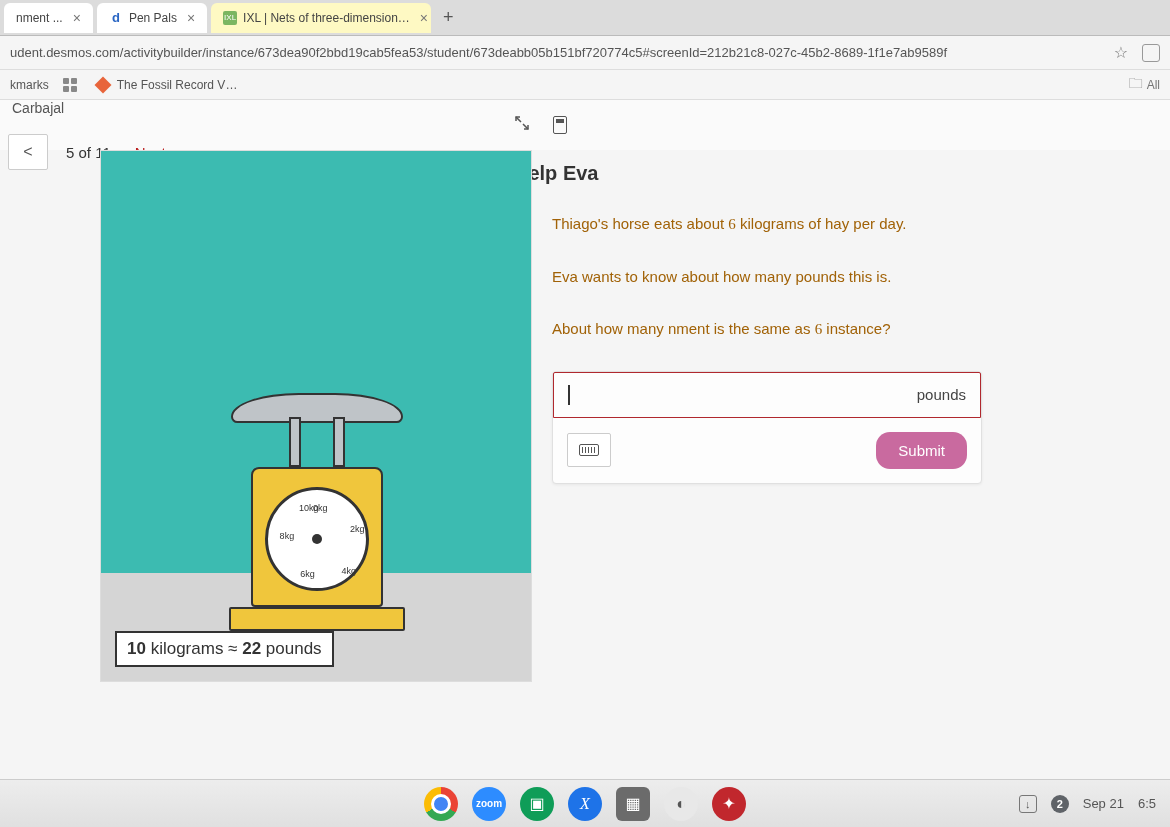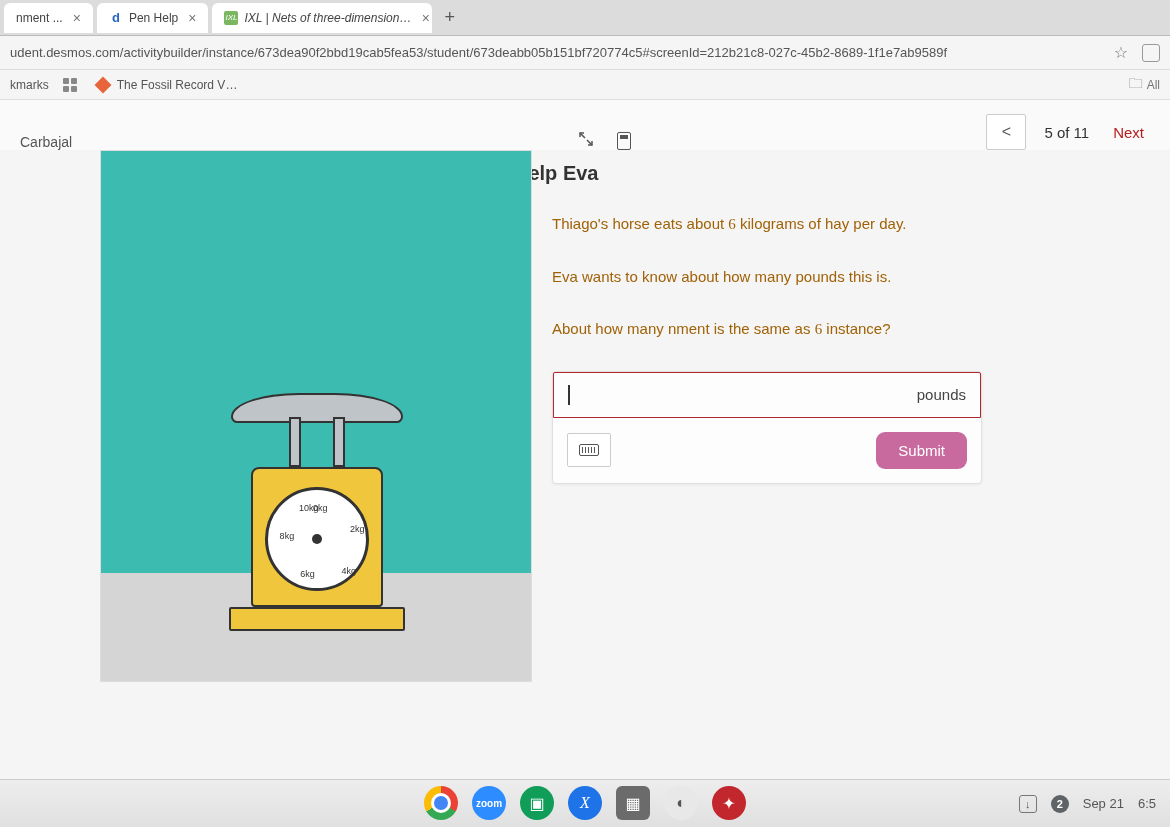--- a/index.html
+++ b/index.html
@@ -1,21 +1,21 @@
 <!DOCTYPE html>
 <html><head>
 <meta charset="utf-8">
 <style>
   * { box-sizing: border-box; margin: 0; padding: 0; }
   body { font-family: Arial, sans-serif; background: #f5f5f5; width: 1170px; height: 827px; overflow: hidden; color: #333;}
   
   
   .tab-strip { display: flex; align-items: center; height: 36px; background: #dcdcdc; border-bottom: 1px solid #bbb; padding: 0 4px; }
   .tab { display: flex; align-items: center; height: 30px; padding: 0 12px; background: #ffffff; border-radius: 6px 6px 0 0; margin-right: 4px; font-size: 12px; color: #444; max-width: 220px; white-space: nowrap; overflow: hidden; position: relative;}
-  .tab.active { background: #ffffff; font-style: italic;}
+  .tab.active { background: #fef9c3;}
   .tab .favicon { width: 14px; height: 14px; margin-right: 6px; flex: 0 0 14px;}
   .tab .tab-close { margin-left: 10px; font-size: 14px; color: #777;}
   .new-tab { padding: 0 8px; font-size: 18px; color: #555;}
   .favicon.d { color:#2a66c4; font-weight:bold; font-size:13px; display:flex; align-items:center;justify-content:center;}
   .favicon.ixl { background:#7bb661; color:#fff; font-size:8px; display:flex; align-items:center; justify-content:center; border-radius:2px;}
   
   
   .url-bar { display: flex; align-items: center; height: 34px; background: #f5f5f5; padding: 8px 10px; font-size: 13px; color: #555; border-bottom: 1px solid #ddd;}
   .url-text { flex: 1; white-space: nowrap; overflow: hidden; text-overflow: ellipsis;}
   .star-icon { padding: 0 8px; font-size: 16px; color: #777;}
@@ -24,21 +24,21 @@
   
   .bookmarks-bar { display: flex; align-items: center; height: 30px; background: #f5f5f5; padding: 0 10px; font-size: 12px; color: #555; border-bottom: 1px solid #ddd; justify-content: flex-end;}
   .bm-item { display:flex; align-items:center; margin-right:14px;}
   .bm-apps { width:14px; height:14px; margin-right:6px; display:grid; grid-template-columns:repeat(2,1fr); gap:2px;}
   .bm-apps div{background:#888; border-radius:1px;}
   .bm-diamond { width:12px; height:12px; background:#e8653b; transform: rotate(45deg); margin-right:8px;}
   .bm-right { margin-left:auto; display:flex; align-items:center; color:#777;}
   .folder-icon { font-size:14px; margin-right:4px;}
   
   
-  .activity-bar { display:flex; align-items:flex-end; height:50px; padding: 0 20px 0 16px; background:#fafafa;}
+  .activity-bar { display:flex; align-items:flex-start; height:50px; padding: 0 20px 0 8px; background:#fafafa;flex-direction:column;}
   .student-name { font-size:14px; color:#555; padding-left:4px;}
   .activity-tools { margin-left: 505px; display:flex; gap:20px; align-items:center;}
   .tool-btn { width:18px; height:18px; color:#555; display:flex; align-items:center; justify-content:center; font-size:16px;}
   .calc-icon { width:14px; height:18px; border:1.5px solid #555; border-radius:2px; position:relative;}
   .calc-icon::before{ content:""; position:absolute; top:2px; left:2px; right:2px; height:4px; background:#555;}
   .expand-icon svg { width:16px; height:16px;}
   .spacer{ flex:1;}
   .nav-box { display:flex; align-items:center; gap:0;}
   .prev-btn { width:40px; height:36px; border:1px solid #ccc; background:#fff; display:flex; align-items:center; justify-content:center; font-size:16px; color:#555; border-radius:2px;}
   .progress { font-size:15px; color:#333; padding: 0 18px;}
@@ -72,24 +72,24 @@
   .q-text .num { font-family: 'Georgia', serif;}
   
   .answer-box { border:1px solid #e0e0e0; border-radius:4px; background:#fdfdfd; box-shadow: 0 1px 3px rgba(0,0,0,0.06); width:430px;}
   .input-row { border:1.5px solid #b0282e; margin:0; padding: 12px 14px; display:flex; align-items:center; border-radius:2px 2px 0 0;}
   .input-row .cursor{ width:1.5px; height:20px; background:#333;}
   .input-row .unit{ margin-left:auto; font-size:15px; color:#444;}
   .submit-row{ display:flex; align-items:center; padding:14px;}
   .kbd-btn{ width:44px; height:34px; border:1px solid #ccc; background:#fff; display:flex; align-items:center; justify-content:center; border-radius:2px;}
   .kbd-icon{ width:20px; height:12px; border:1.5px solid #555; border-radius:2px; position:relative;}
   .kbd-icon::after{ content:""; position:absolute; inset:2px; background: repeating-linear-gradient(90deg,#555 0 1px, transparent 1px 3px);}
-  .submit-btn{ margin-left:auto; padding:10px 22px; background:#c96a9f; color:#fff; border:none; font-size:15px; border-radius:9px;}
-  
-  
-  .taskbar{ position:fixed; left:0; right:0; bottom:0; height:48px; background:linear-gradient(#ededed,#e0e0e0); border-top:1px solid #ccc; display:flex; padding: 6px 14px;}
+  .submit-btn{ margin-left:auto; padding:10px 22px; background:#c96a9f; color:#fff; border:none; font-size:15px; border-radius:14px;}
+  
+  
+  .taskbar{ position:fixed; left:0; right:0; bottom:0; height:48px; background:linear-gradient(#ededed,#e0e0e0); border-top:1px solid #ccc; display:flex; align-items:center; padding: 6px 14px;}
   .tb-center{ position:absolute; left:50%; transform:translateX(-50%); display:flex; gap:14px; align-items:center;}
   .tb-icon{ width:34px; height:34px; border-radius:50%; display:flex; align-items:center; justify-content:center; font-size:16px; color:#fff;}
   .tb-chrome{ background: conic-gradient(#ea4335 0 120deg, #34a853 120deg 240deg, #fbbc05 240deg 360deg); position:relative;}
   .tb-chrome::after{content:""; position:absolute; width:14px; height:14px; background:#4285f4; border:3px solid #fff; border-radius:50%;}
   .tb-zoom{ background:#2d8cff; font-size:10px; font-weight:bold;}
   .tb-app3{ background:#0f9d58;}
   .tb-app4{ background:#1e73e8; font-family:serif; font-style:italic;}
   .tb-app5{ background:#6b6b6b; border-radius:6px;}
   .tb-app6{ background:#e8e8e8; color:#555;}
   .tb-app7{ background:#c1272d;}
@@ -101,21 +101,21 @@
 </head>
 <body>
 
 <div class="tab-strip">
   <div class="tab">
     <span>nment ...</span>
     <span class="tab-close">×</span>
   </div>
   <div class="tab">
     <span class="favicon d">d</span>
-    <span>Pen Help</span>
+    <span>Pen Pals</span>
     <span class="tab-close">×</span>
   </div>
   <div class="tab active">
     <span class="favicon ixl">IXL</span>
     <span>IXL | Nets of three-dimension…</span>
     <span class="tab-close">×</span>
   </div>
   <div class="new-tab">+</div>
 </div>
 
@@ -186,20 +186,23 @@
         <div class="scale-tick t0">0kg</div>
         <div class="scale-tick t2">2kg</div>
         <div class="scale-tick t4">4kg</div>
         <div class="scale-tick t6">6kg</div>
         <div class="scale-tick t8">8kg</div>
         <div class="scale-tick t10">10kg</div>
         <div class="scale-center"></div>
       </div>
     </div>
     <div class="scale-base"></div>
+    <div class="caption-box">
+      <span class="b">10</span><span> kilograms ≈ </span><span class="b">22</span><span> pounds</span>
+    </div>
   </div>
 
   <div class="question-area">
     <h2 class="q-title">Help Eva</h2>
     <p class="q-text">
       <span>Thiago's horse eats about </span><span class="num">6</span><span> kilograms of hay per day.</span>
     </p>
     <p class="q-text">Eva wants to know about how many pounds this is.</p>
     <p class="q-text">
       <span>About how many nment is the same as </span><span class="num">6</span><span> instance?</span>

